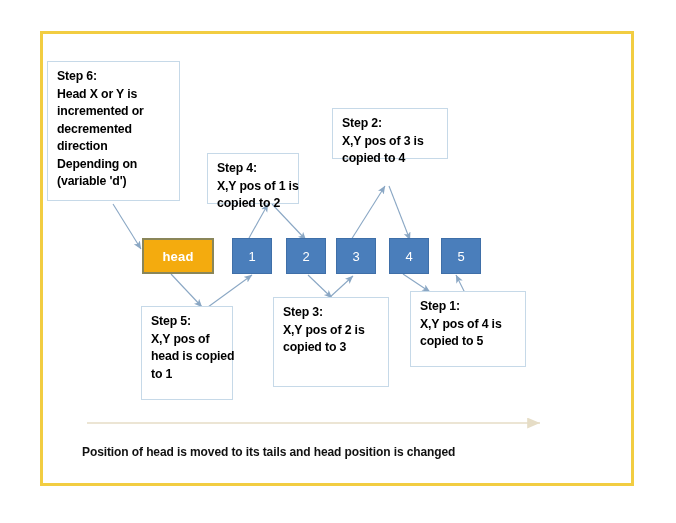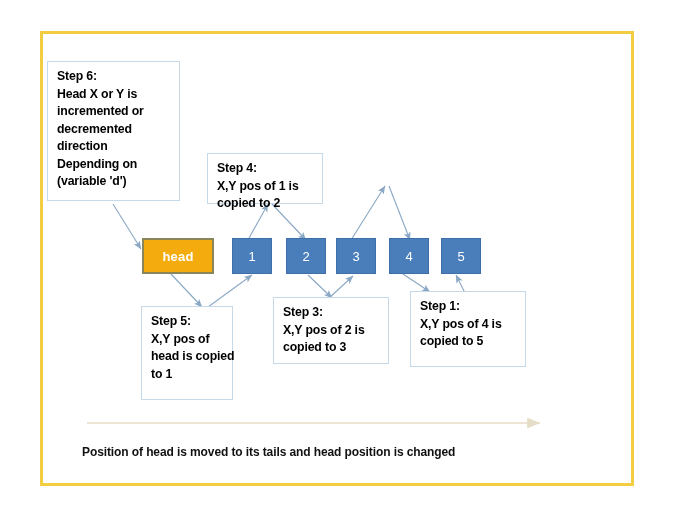--- a/index.html
+++ b/index.html
@@ -124,35 +124,40 @@
   <div class="note" style="left:47px; top:61px; width:133px; height:140px;">
     <span class="ln">Step 6:</span>
     <span class="ln">Head X or Y is</span>
     <span class="ln">incremented or</span>
     <span class="ln">decremented</span>
     <span class="ln">direction</span>
     <span class="ln">Depending on</span>
     <span class="ln">(variable 'd')</span>
   </div>
 
-  <div class="note" style="left:207px; top:153px; width:116px; height:51px;">
+  <div class="note" style="left:207px; top:153px; width:92px; height:51px;">
     <span class="ln">Step 4:</span>
     <span class="ln">X,Y pos of 1 is</span>
     <span class="ln">copied to 2</span>
   </div>
 
+  <div class="note" style="left:332px; top:108px; width:116px; height:51px;">
+    <span class="ln">Step 2:</span>
+    <span class="ln">X,Y pos of 3 is</span>
+    <span class="ln">copied to 4</span>
+  </div>
 
   <div class="note" style="left:141px; top:306px; width:92px; height:94px;">
     <span class="ln">Step 5:</span>
     <span class="ln">X,Y pos of</span>
     <span class="ln">head is copied</span>
     <span class="ln">to 1</span>
   </div>
 
-  <div class="note" style="left:273px; top:297px; width:116px; height:67px;">
+  <div class="note" style="left:273px; top:297px; width:116px; height:90px;">
     <span class="ln">Step 3:</span>
     <span class="ln">X,Y pos of 2 is</span>
     <span class="ln">copied to 3</span>
   </div>
 
   <div class="note" style="left:410px; top:291px; width:116px; height:76px;">
     <span class="ln">Step 1:</span>
     <span class="ln">X,Y pos of 4 is</span>
     <span class="ln">copied to 5</span>
   </div>

